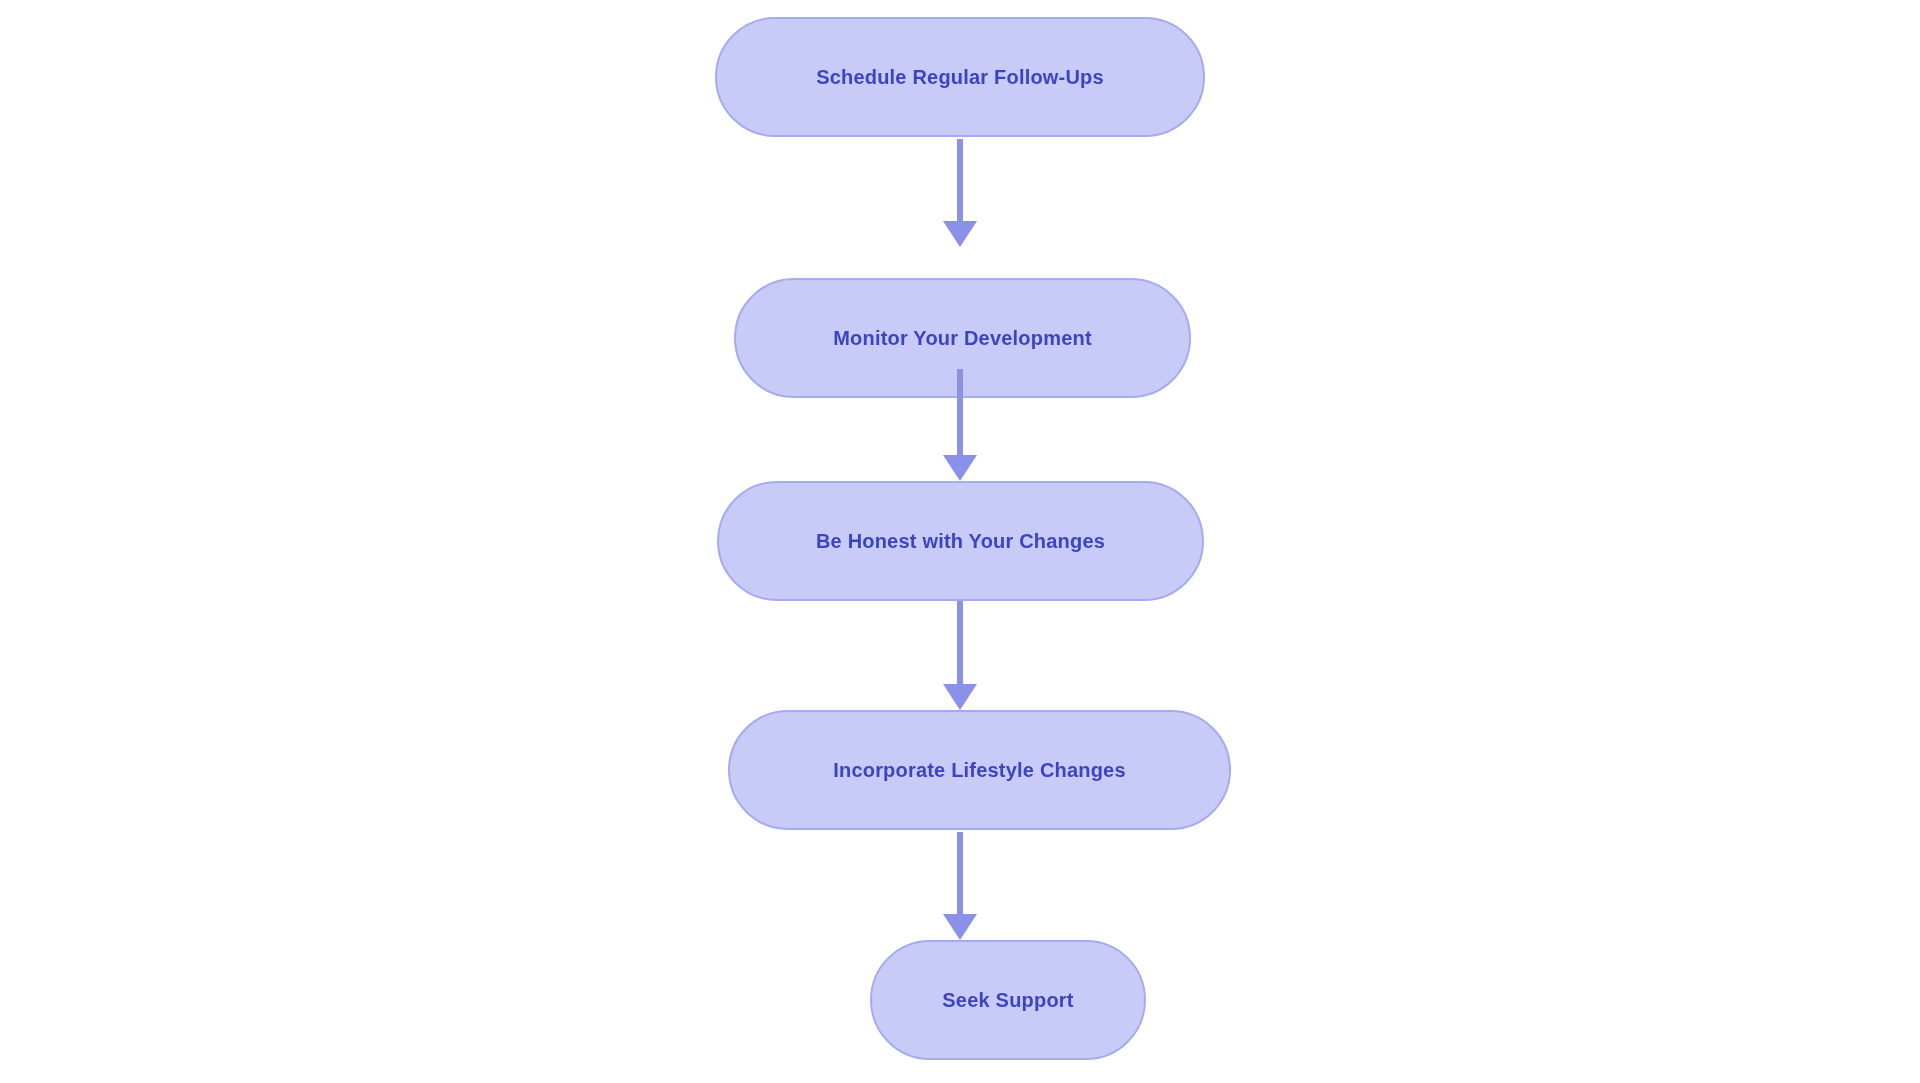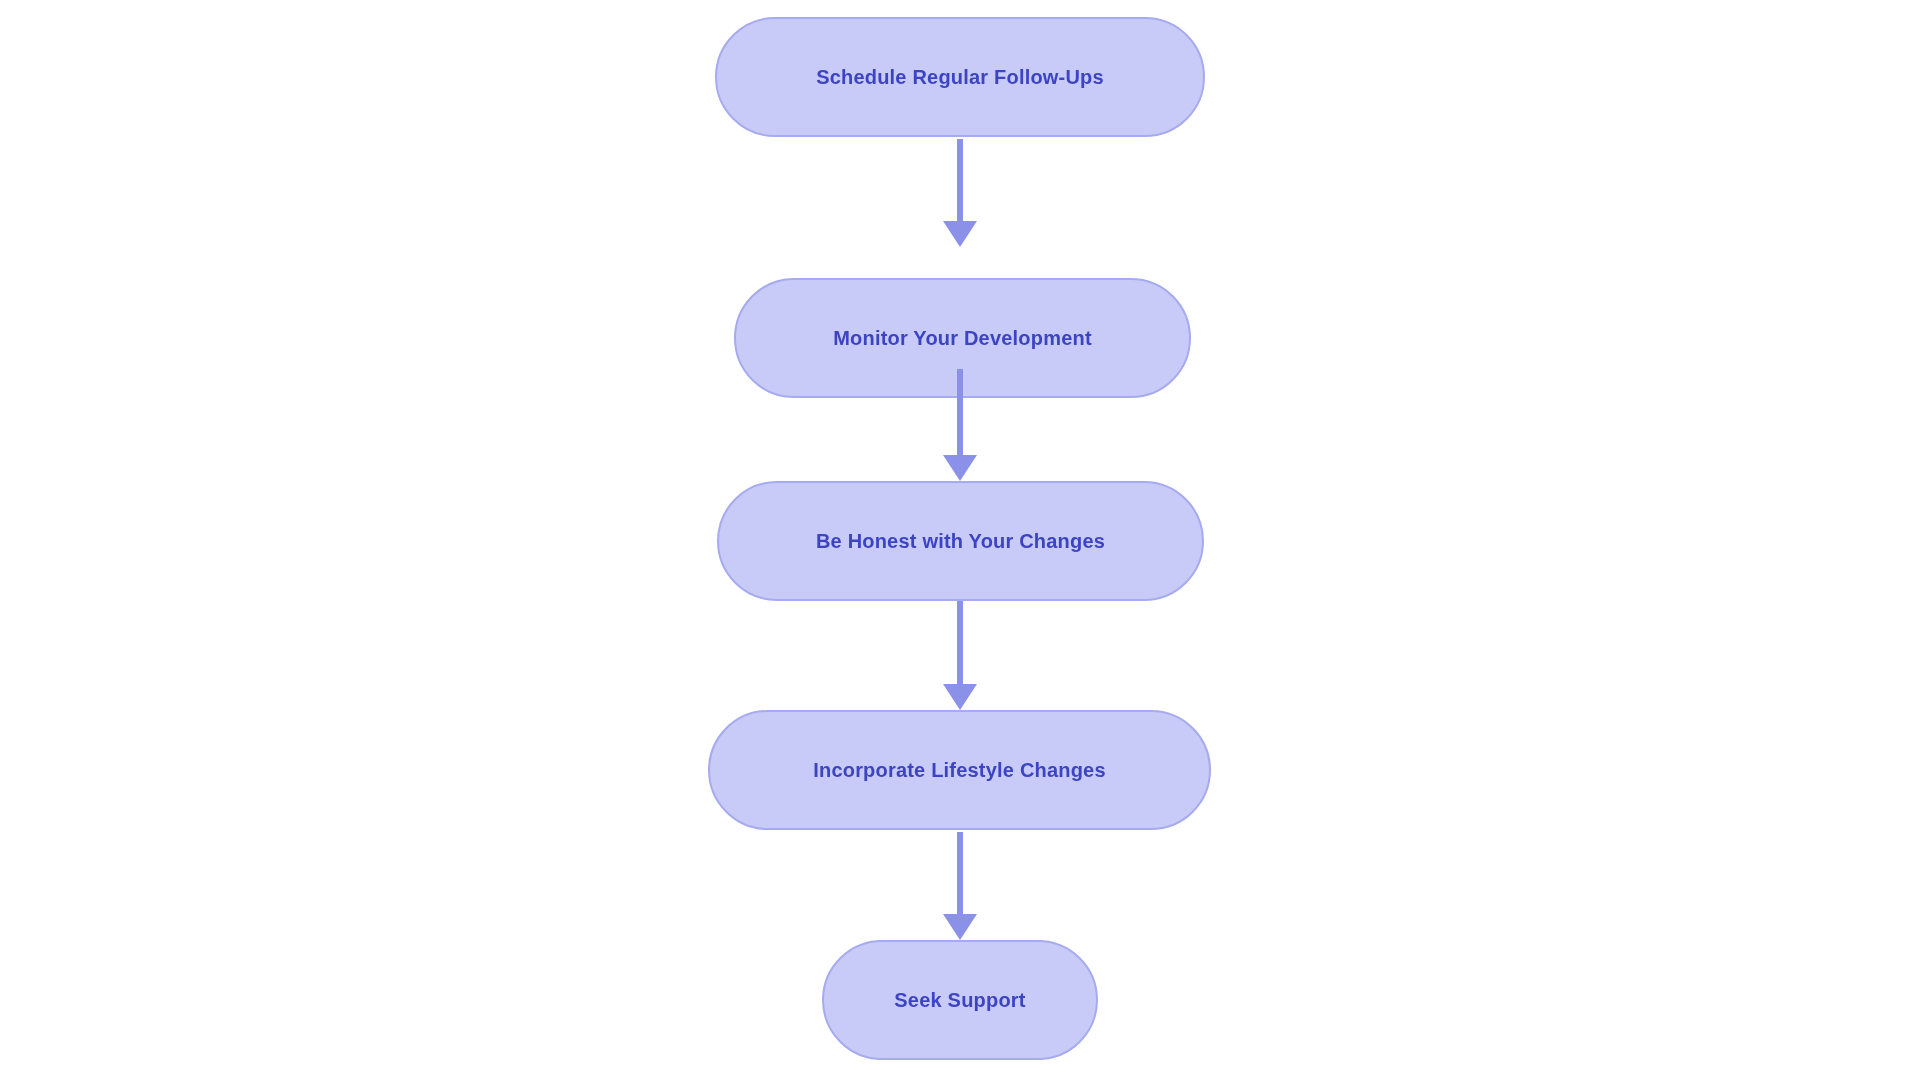--- a/index.html
+++ b/index.html
@@ -46,22 +46,22 @@
     width: 0;
     height: 0;
     border-left: 17px solid transparent;
     border-right: 17px solid transparent;
     border-top: 26px solid var(--arrow, #8b91e9);
   }
   
   .n1 { left: 715px; top: 17px;  width: 490px; }
   .n2 { left: 734px; top: 254px; width: 457px; margin-top: 24px; }
   .n3 { left: 717px; top: 481px; width: 487px; }
-  .n4 { left: 708px; top: 710px; width: 503px; }
-  .n5 { left: 822px; top: 940px; width: 276px; }
+  .n4 { left: 728px; top: 710px; width: 503px; }
+  .n5 { left: 870px; top: 940px; width: 276px; }
   
   .e1-line { top: 139px; height: 83px; }
   .e1-head { top: 221px; }
   .e2-line { top: 369px; height: 87px; }
   .e2-head { top: 455px; }
   .e3-line { top: 601px; height: 84px; }
   .e3-head { top: 684px; }
   .e4-line { top: 832px; height: 83px; }
   .e4-head { top: 914px; }
 </style>

